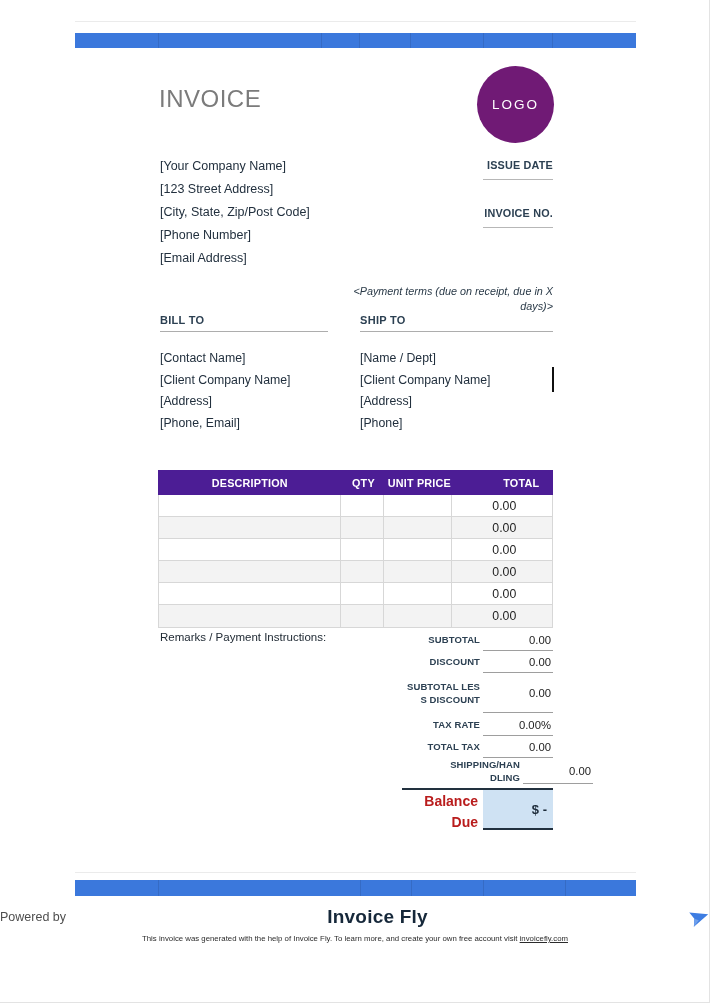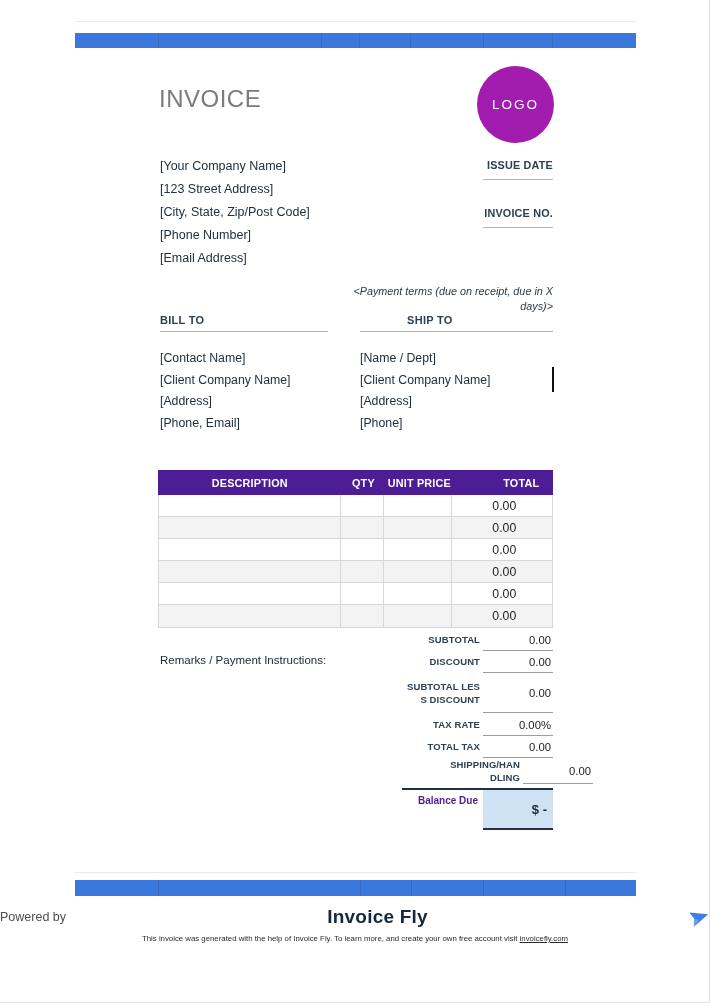--- a/index.html
+++ b/index.html
@@ -5,21 +5,21 @@
   html,body{margin:0;padding:0;background:#ffffff;}
   body{font-family:"Liberation Sans", sans-serif;}
   #page{position:relative;width:710px;height:1003px;background:#ffffff;overflow:hidden;
         border-right:1px solid #e3e3e3;border-bottom:1px solid #e3e3e3;box-sizing:border-box;
         color:#22303e;}
   .gridline{position:absolute;height:1px;background:#ebebeb;}
   .bluebar{position:absolute;left:75px;width:561px;height:15px;background:#3b78dc;}
   .bluebar .bardiv{position:absolute;top:0;width:1px;height:100%;background:rgba(0,0,0,0.10);}
   .invoice-title{position:absolute;left:159px;top:85px;font-size:24px;color:#7b7b7b;letter-spacing:0.5px;}
   .logo-circle{position:absolute;left:477px;top:66px;width:77px;height:77px;border-radius:50%;
-               background:#a21caf;display:flex;align-items:center;justify-content:center;
+               background:#701a75;display:flex;align-items:center;justify-content:center;
                color:#ffffff;font-size:13.5px;letter-spacing:2px;}
   .company{position:absolute;left:160px;top:155px;font-size:12.5px;line-height:23px;color:#22303e;}
   .meta-label{position:absolute;width:133px;left:420px;text-align:right;font-size:10.8px;
               font-weight:bold;color:#2c4052;letter-spacing:0.2px;}
   .meta-line{position:absolute;left:483px;width:70px;height:1px;background:#b7b7b7;}
   .payterms{position:absolute;left:353px;top:284px;width:200px;text-align:right;
             font-style:italic;font-size:10.8px;line-height:15px;color:#2a3a48;}
   .sec-label{position:absolute;top:314px;font-size:11px;font-weight:bold;color:#2c4052;letter-spacing:0.3px;}
   .sec-line{position:absolute;top:331px;height:1px;background:#adadad;}
   .addr{position:absolute;top:348px;font-size:12.3px;line-height:21.6px;color:#22303e;}
@@ -31,32 +31,32 @@
   .thead div{text-align:center;}
   .tbody{border:1px solid #d7d7d7;border-top:none;box-sizing:border-box;}
   .trow{display:flex;height:22px;border-bottom:1px solid #d7d7d7;box-sizing:border-box;background:#ffffff;}
   .trow:last-child{border-bottom:none;}
   .trow.alt{background:#f3f3f3;}
   .trow div{border-right:1px solid #d7d7d7;box-sizing:border-box;display:flex;align-items:center;}
   .trow div:last-child{border-right:none;}
   .c-desc{width:202px;}.c-qty{width:48px;}.c-price{width:75px;}.c-total{width:70px;margin-left:36px;}
   .tbody .c-desc{width:201px;}
   .cell-total{font-size:12.3px;color:#1e1e1e;padding-left:4px;}
-  .remarks{position:absolute;left:160px;top:631px;font-size:11.5px;color:#212b35;margin-top:23px;}
+  .remarks{position:absolute;left:160px;top:631px;font-size:11.5px;color:#212b35;}
   
   .trow2{position:absolute;left:407px;display:flex;}
   .trow2 .tl{width:73px;text-align:right;font-size:9.5px;font-weight:bold;color:#2c4052;
              line-height:12.5px;display:flex;align-items:center;justify-content:flex-end;
              word-break:break-all;letter-spacing:0.1px;}
   .trow2 .tv{width:70px;margin-left:3px;display:flex;align-items:center;justify-content:flex-end;
              font-size:11.3px;color:#1d1d1d;border-bottom:1px solid #9e9e9e;box-sizing:border-box;
              padding-right:2px;}
   .bal-topline{position:absolute;left:402px;top:788px;width:151px;height:2px;background:#22313f;}
   .bal-label{position:absolute;left:400px;top:791px;width:78px;text-align:right;
-             font-size:10px;font-weight:bold;color:#4c1d95;line-height:20.5px;}
+             font-size:14px;font-weight:bold;color:#b91c1c;line-height:20.5px;}
   .bal-value{position:absolute;left:483px;top:790px;width:70px;height:38px;background:#cfe2f3;
              display:flex;align-items:center;justify-content:flex-end;padding-right:6px;
              box-sizing:border-box;font-size:13px;font-weight:bold;color:#1d2b39;}
   .bal-botline{position:absolute;left:483px;top:828px;width:70px;height:2px;background:#22313f;}
   
   .powered{position:absolute;left:0;top:906px;width:710px;display:flex;align-items:center;
            justify-content:space-between;gap:7px;}
   .powered .pby{font-size:12.5px;color:#4e4e4e;}
   .powered .brand{font-size:19px;font-weight:bold;color:#16283a;letter-spacing:0.2px;}
   .fineprint{position:absolute;left:0;top:934px;width:710px;text-align:center;
@@ -92,21 +92,21 @@
   </div>
 
   <div class="meta-label" style="top:159px;">ISSUE DATE</div>
   <div class="meta-line" style="top:179px;"></div>
   <div class="meta-label" style="top:207px;">INVOICE NO.</div>
   <div class="meta-line" style="top:227px;"></div>
 
   <div class="payterms">&lt;Payment terms (due on receipt, due in X days)&gt;</div>
 
   <div class="sec-label" style="left:160px;">BILL TO</div>
-  <div class="sec-label" style="left:360px;margin-left:47px;">SHIP TO</div>
+  <div class="sec-label" style="left:360px;">SHIP TO</div>
   <div class="sec-line" style="left:160px;width:168px;"></div>
   <div class="sec-line" style="left:360px;width:193px;"></div>
 
   <div class="addr" style="left:160px;">
     <div>[Contact Name]</div>
     <div>[Client Company Name]</div>
     <div>[Address]</div>
     <div>[Phone, Email]</div>
   </div>
   <div class="addr" style="left:360px;">

